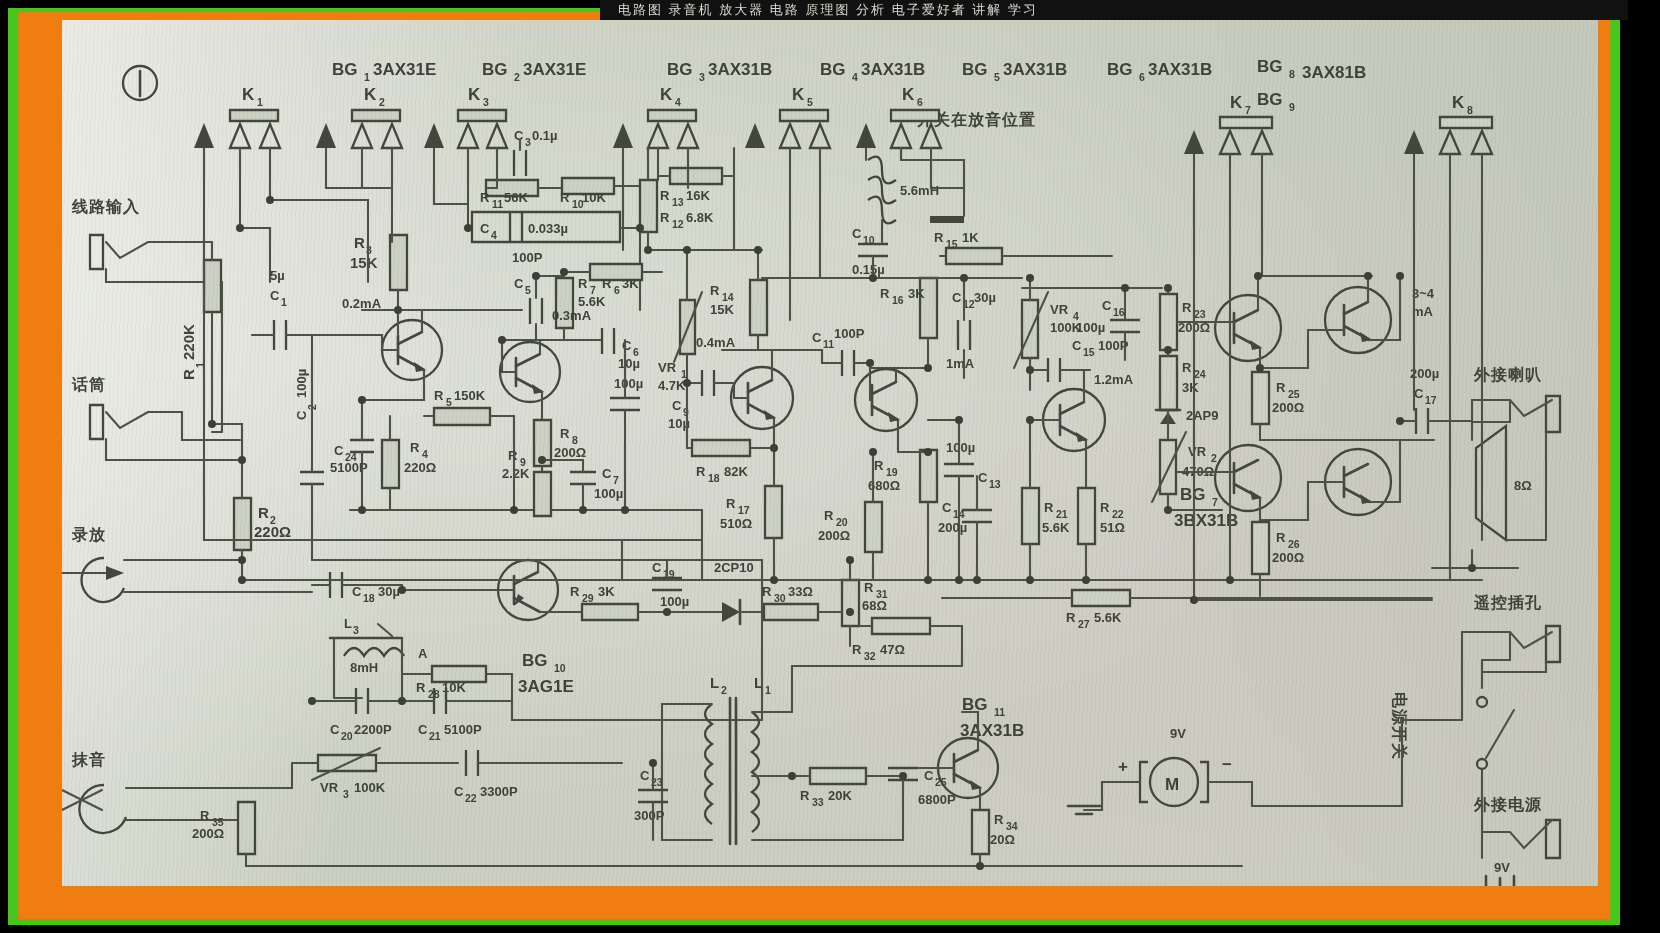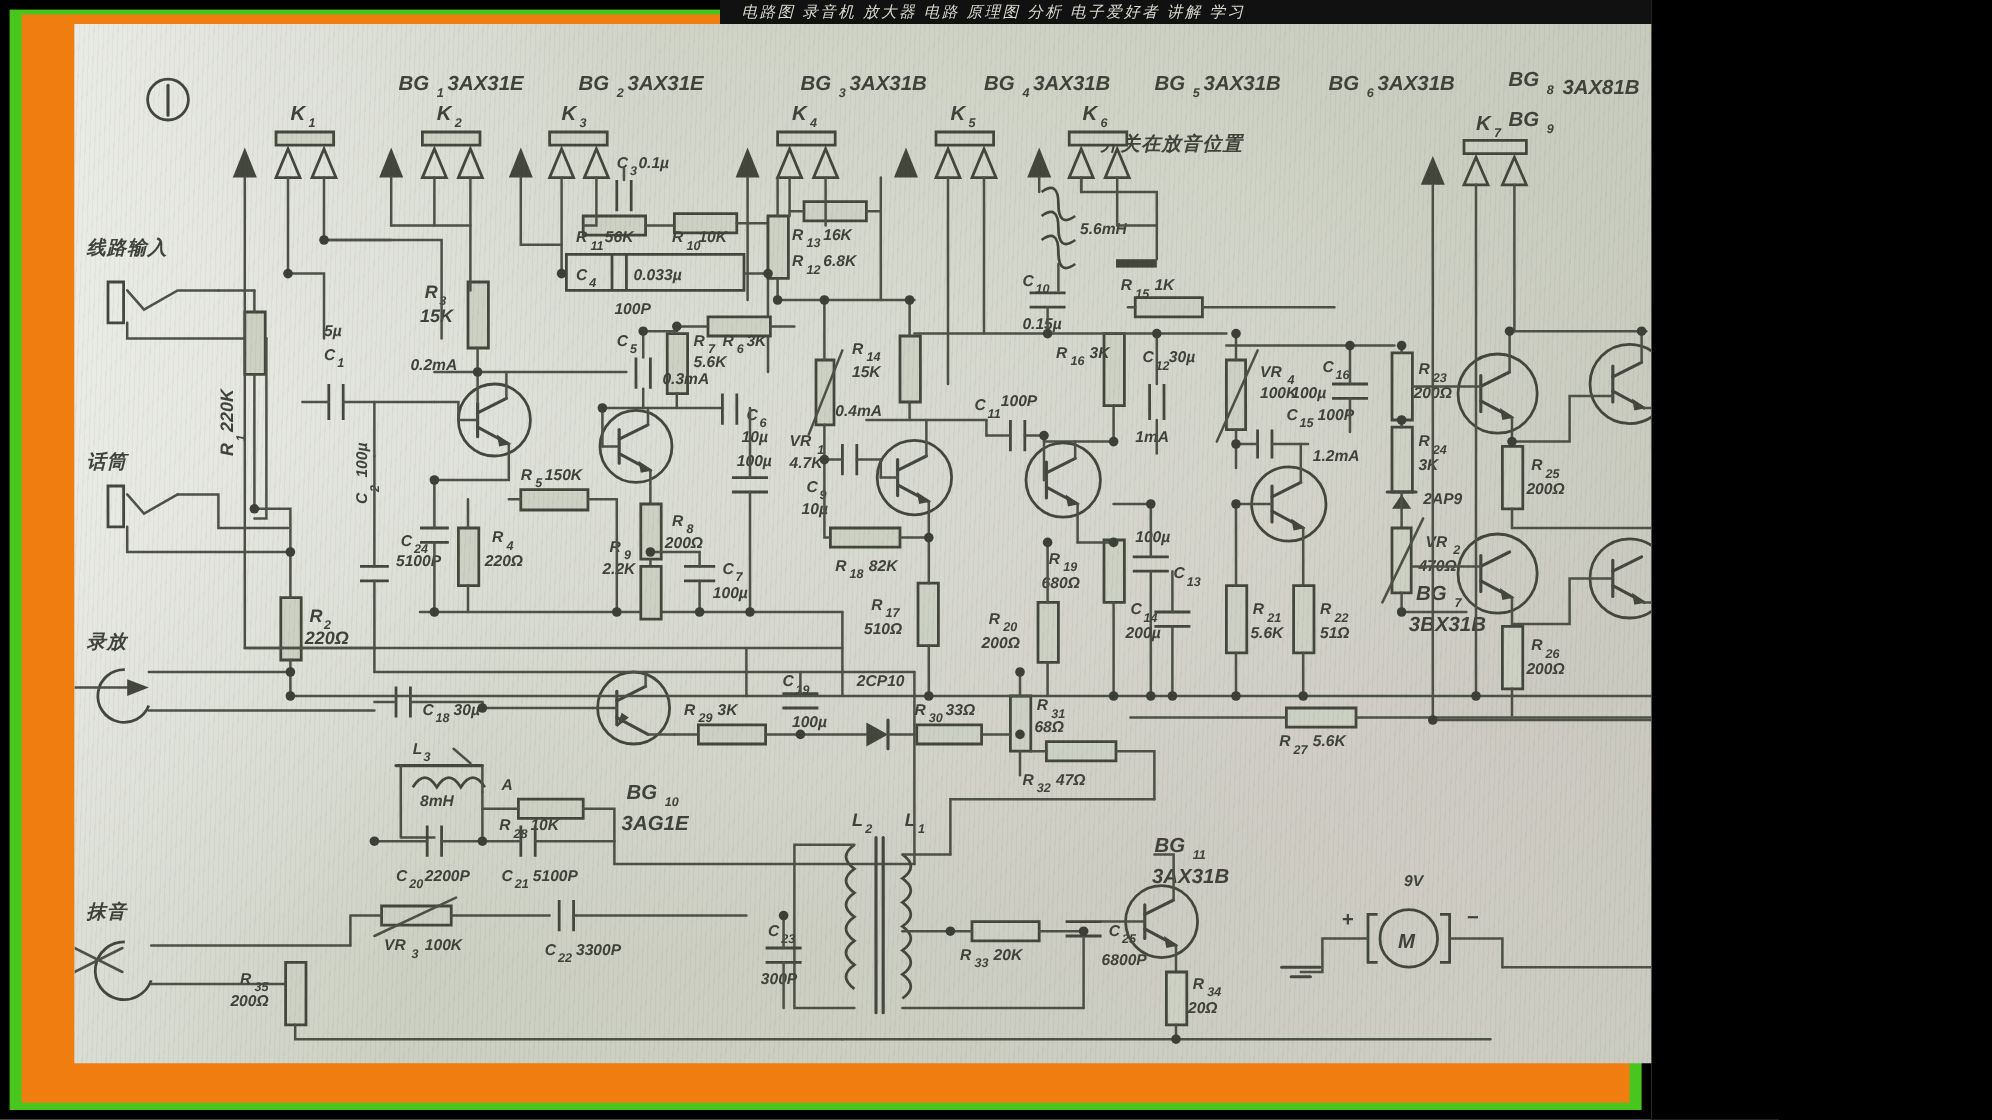--- a/index.html
+++ b/index.html
@@ -1,17 +1,17 @@
 <!DOCTYPE html>
 <html><head>
 <meta charset="utf-8">
 <style>
   html,body{margin:0;padding:0;background:#000;}
   body{font-family:"Liberation Sans",sans-serif;}
-  #stage{position:relative;width:1376px;height:933px;overflow:hidden;background:#cfd3c4;font-style:italic;}
+  #stage{position:relative;width:1628px;height:933px;overflow:hidden;background:#cfd3c4;}
 
   
   .frame-black{position:absolute;inset:0;background:#000;}
   .frame-green{position:absolute;left:8px;top:8px;right:8px;bottom:8px;background:#49c61d;}
   .frame-orange{position:absolute;left:18px;top:12px;right:18px;bottom:14px;background:#f07d10;}
   .paper{position:absolute;left:62px;top:20px;width:1536px;height:866px;
          background:#ccd0c2;
          background-image:
            linear-gradient(105deg,rgba(255,255,255,.55) 0%,rgba(255,255,255,0) 28%),
            linear-gradient(255deg,rgba(190,194,180,.55) 0%,rgba(255,255,255,0) 35%),

